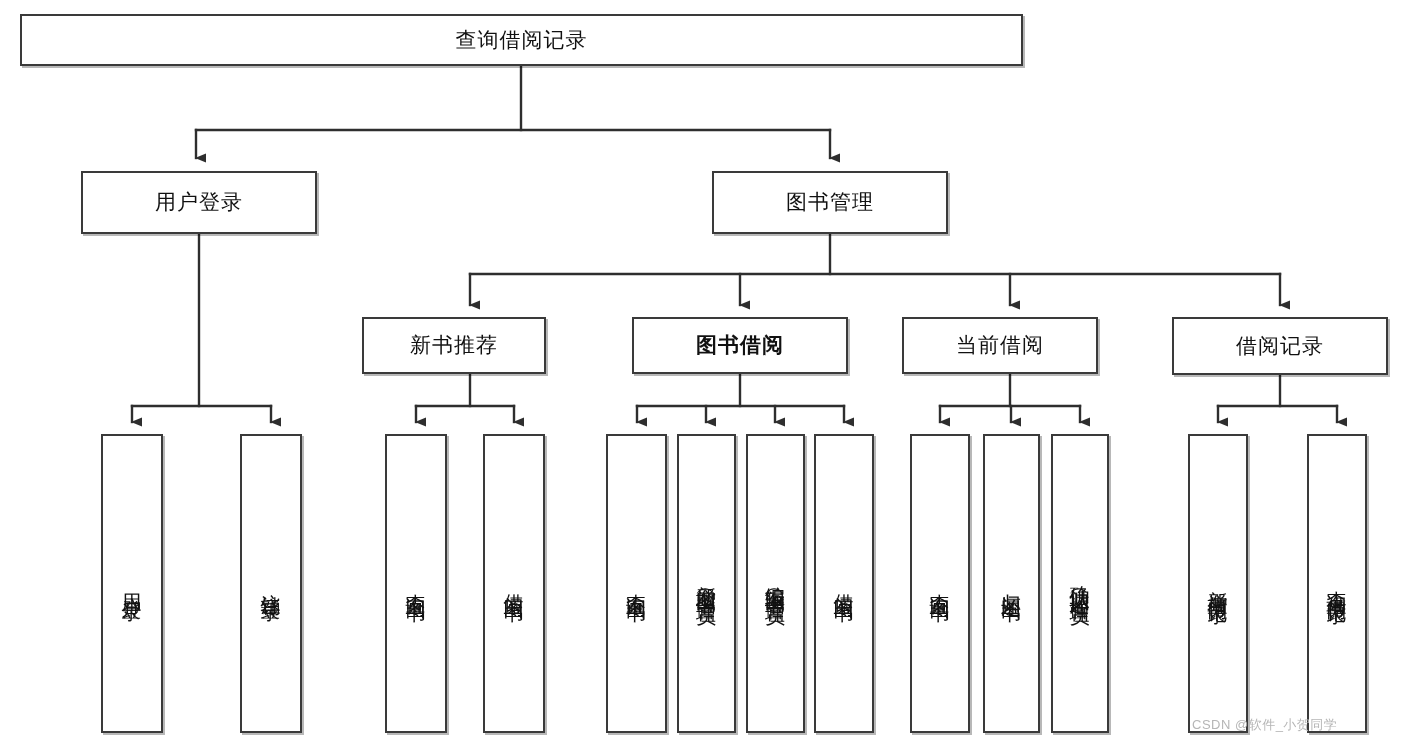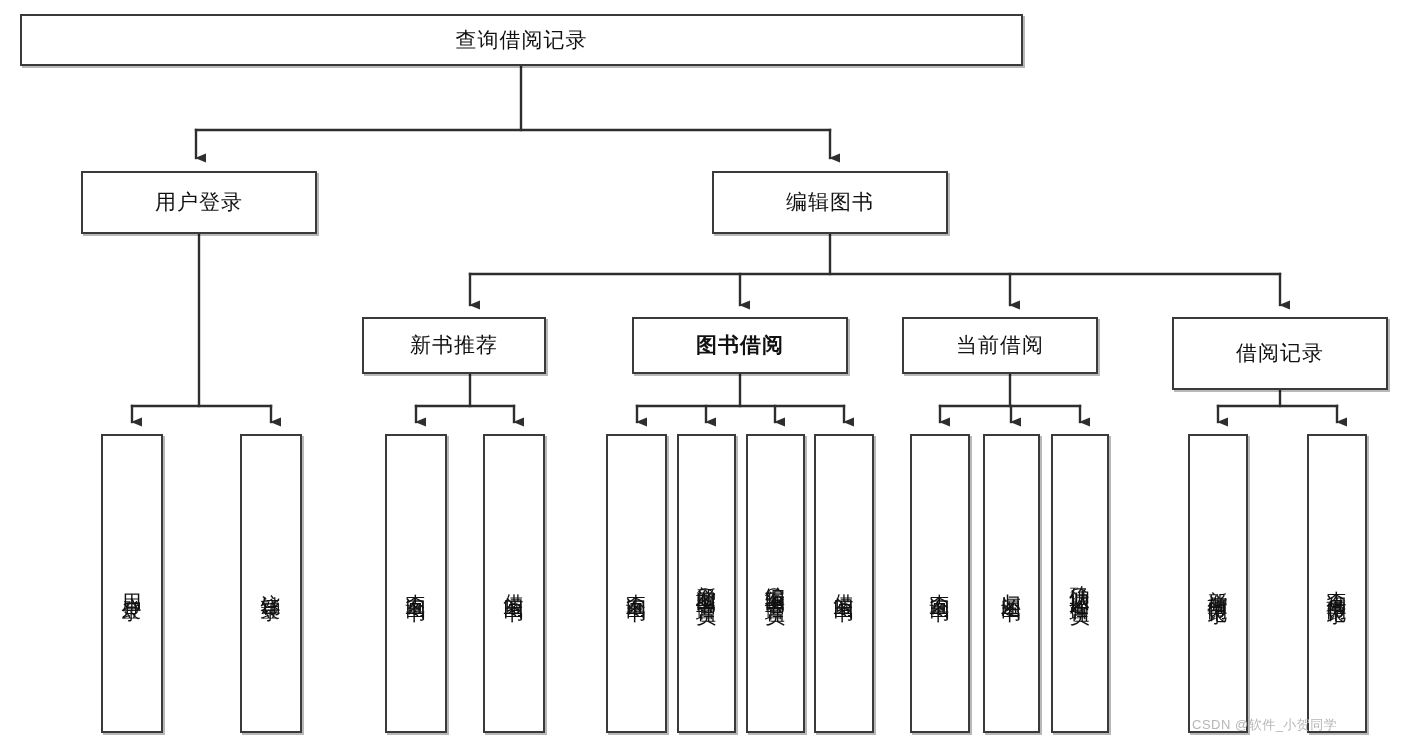--- a/index.html
+++ b/index.html
@@ -104,33 +104,33 @@
   </svg>
 
   <div class="node" style="left:20px;top:14px;width:1003px;height:52px;">
     <span class="label">查询借阅记录</span>
   </div>
 
   <div class="node" style="left:81px;top:171px;width:236px;height:63px;">
     <span class="label">用户登录</span>
   </div>
   <div class="node" style="left:712px;top:171px;width:236px;height:63px;">
-    <span class="label">编辑图书</span>
+    <span class="label">图书管理</span>
   </div>
 
   <div class="node" style="left:362px;top:317px;width:184px;height:57px;">
     <span class="label">新书推荐</span>
   </div>
   <div class="node" style="left:632px;top:317px;width:216px;height:57px;font-weight:bold;">
     <span class="label">图书借阅</span>
   </div>
   <div class="node" style="left:902px;top:317px;width:196px;height:57px;">
     <span class="label">当前借阅</span>
   </div>
-  <div class="node" style="left:1172px;top:317px;width:216px;height:73px;">
+  <div class="node" style="left:1172px;top:317px;width:216px;height:58px;">
     <span class="label">借阅记录</span>
   </div>
 
   <div class="node vertical" style="left:101px;top:434px;width:62px;height:299px;">
     <span class="label">用户登录</span>
   </div>
   <div class="node vertical" style="left:240px;top:434px;width:62px;height:299px;">
     <span class="label">注销登录</span>
   </div>
 

